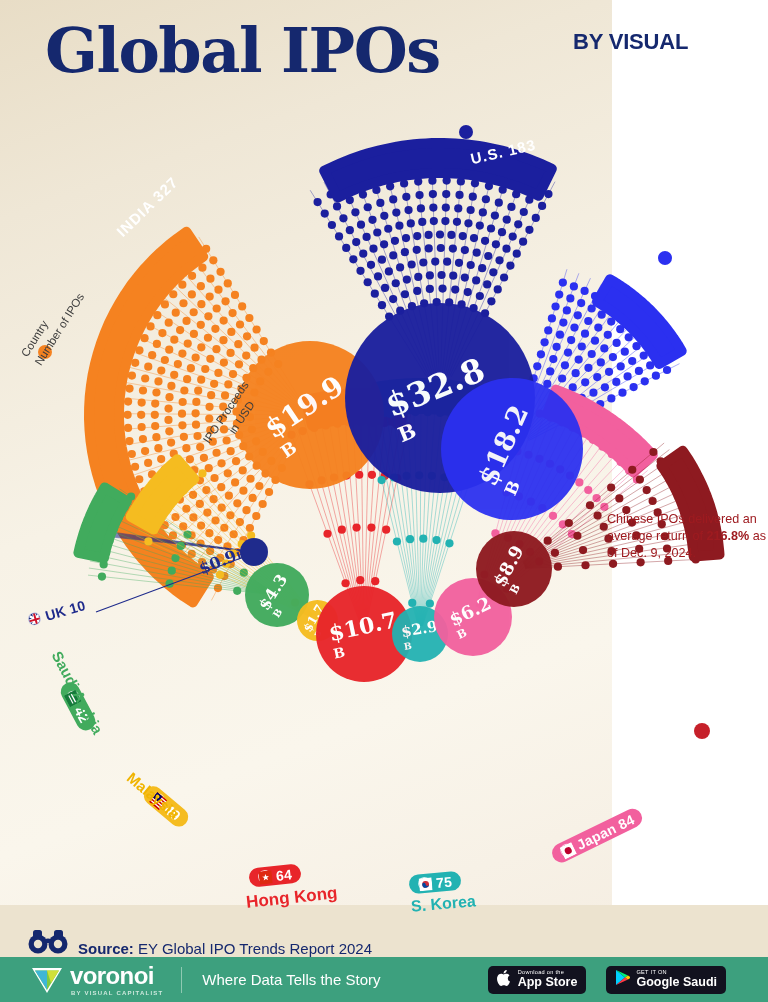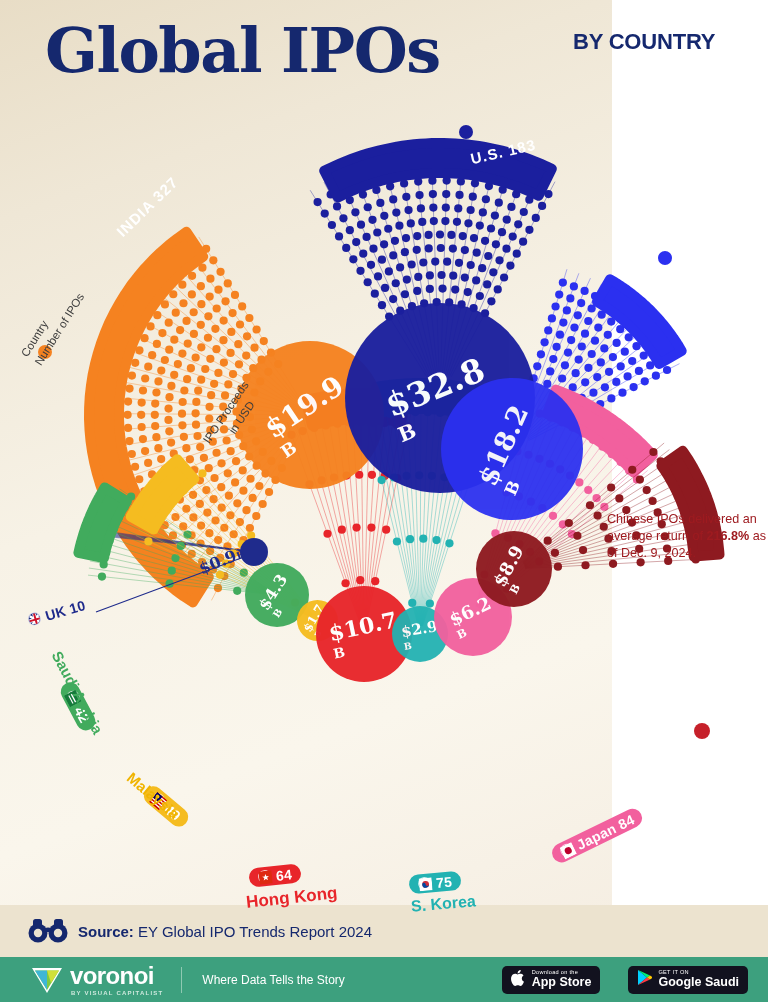--- a/index.html
+++ b/index.html
@@ -78,51 +78,51 @@
     color:#fff; font-weight:bold;
     font-family:"DejaVu Serif", serif;
   }
   .bubble span { display:block; }
   .bval-sub { font-size:0.62em; }
 
   
   #src-bar {
     position:absolute; left:0; top:905px; width:768px; height:52px;
     background:#ece3cf;
-    display:flex; align-items:center;
+    display:flex; align-items:flex-end;
   }
   #src-text { color:#15286e; font-size:15px; margin-left:10px; }
   #src-text b { font-weight:bold; }
   #brand-bar {
     position:absolute; left:0; top:957px; width:768px; height:45px;
     background:#3da07e; display:flex; align-items:center;
   }
   #voronoi-word {
     color:#fff; font-size:24px; font-weight:bold; letter-spacing:-0.6px;
     line-height:1; margin-left:6px;
   }
   #voronoi-sub { color:#cfe9de; font-size:6px; letter-spacing:1.2px; font-weight:bold; margin-left:7px; margin-top:2px;}
   #brand-divider { width:1px; height:26px; background:#8fc9b2; margin:0 20px 0 18px; }
-  #brand-tag { color:#fff; font-size:12px; }
+  #brand-tag { color:#fff; font-size:15px; }
   .store-badge {
     height:28px; border-radius:5px; background:#12121f;
     display:flex; align-items:center; padding:0 9px; color:#fff;
   }
   .store-badge .sb-small { font-size:5.6px; letter-spacing:.3px; display:block; line-height:1.25;}
   .store-badge .sb-big { font-size:12.5px; font-weight:bold; display:block; line-height:1.05;}
 </style>
 </head>
 <body>
 
 <div id="poster">
 
   <div id="header">
     <div id="title">Global IPOs</div>
     <div id="subtitle">
-      <div>BY COUNTRY</div>
+      <div>BY VISUAL</div>
     </div>
   </div>
 
   <svg class="layer" viewBox="0 0 768 1002">
     <defs>
       <g id="dotdef"></g>
     </defs>
     <g id="fans">
         <line x1="302.9579265582116" y1="428.2442138928839" x2="211.41097181496298" y2="600.4189945003747" stroke="#f58220" stroke-width="0.7" opacity="0.55"></line>
         <line x1="301.8743768457589" y1="427.60849905243526" x2="196.24127584062467" y2="591.5189867340937" stroke="#f58220" stroke-width="0.7" opacity="0.55"></line>
@@ -1169,21 +1169,21 @@
         <path d="M17 5.6 H29 L21 18 Z" fill="#cfe03a"></path>
       </svg>
     </span>
     <div style="display:flex;flex-direction:column;justify-content:center;">
       <div id="voronoi-word">voronoi</div>
       <div id="voronoi-sub">BY VISUAL CAPITALIST</div>
     </div>
     <div id="brand-divider"></div>
     <div id="brand-tag">Where Data Tells the Story</div>
 
-    <div style="margin-left:auto;display:flex;gap:28px;margin-right:20px;">
+    <div style="margin-left:auto;display:flex;gap:20px;margin-right:42px;">
       <div class="store-badge">
         <span style="margin-right:6px;">
           <svg width="15" height="18" viewBox="0 0 15 18">
               <path d="M10.8 9.4c0-2 1.6-2.9 1.7-3-0.9-1.4-2.4-1.5-2.9-1.6-1.2-0.1-2.4 0.7-3 0.7-0.6 0-1.6-0.7-2.6-0.7C2.7 4.8 1.4 5.6 0.7 6.9c-1.4 2.4-0.4 6 1 8 0.7 1 1.5 2 2.5 2 1 0 1.4-0.6 2.6-0.6 1.2 0 1.6 0.6 2.6 0.6 1.1 0 1.8-1 2.5-2 0.8-1.1 1.1-2.2 1.1-2.3-0.1 0-2.2-0.8-2.2-3.2zM8.9 3.3c0.5-0.6 0.9-1.5 0.8-2.4-0.8 0-1.7 0.5-2.3 1.2-0.5 0.6-0.9 1.5-0.8 2.4 0.9 0.1 1.8-0.5 2.3-1.2z" fill="#fff"></path>
             </svg>
         </span>
         <span>
           <span class="sb-small">Download on the</span>
           <span class="sb-big">App Store</span>
         </span>

